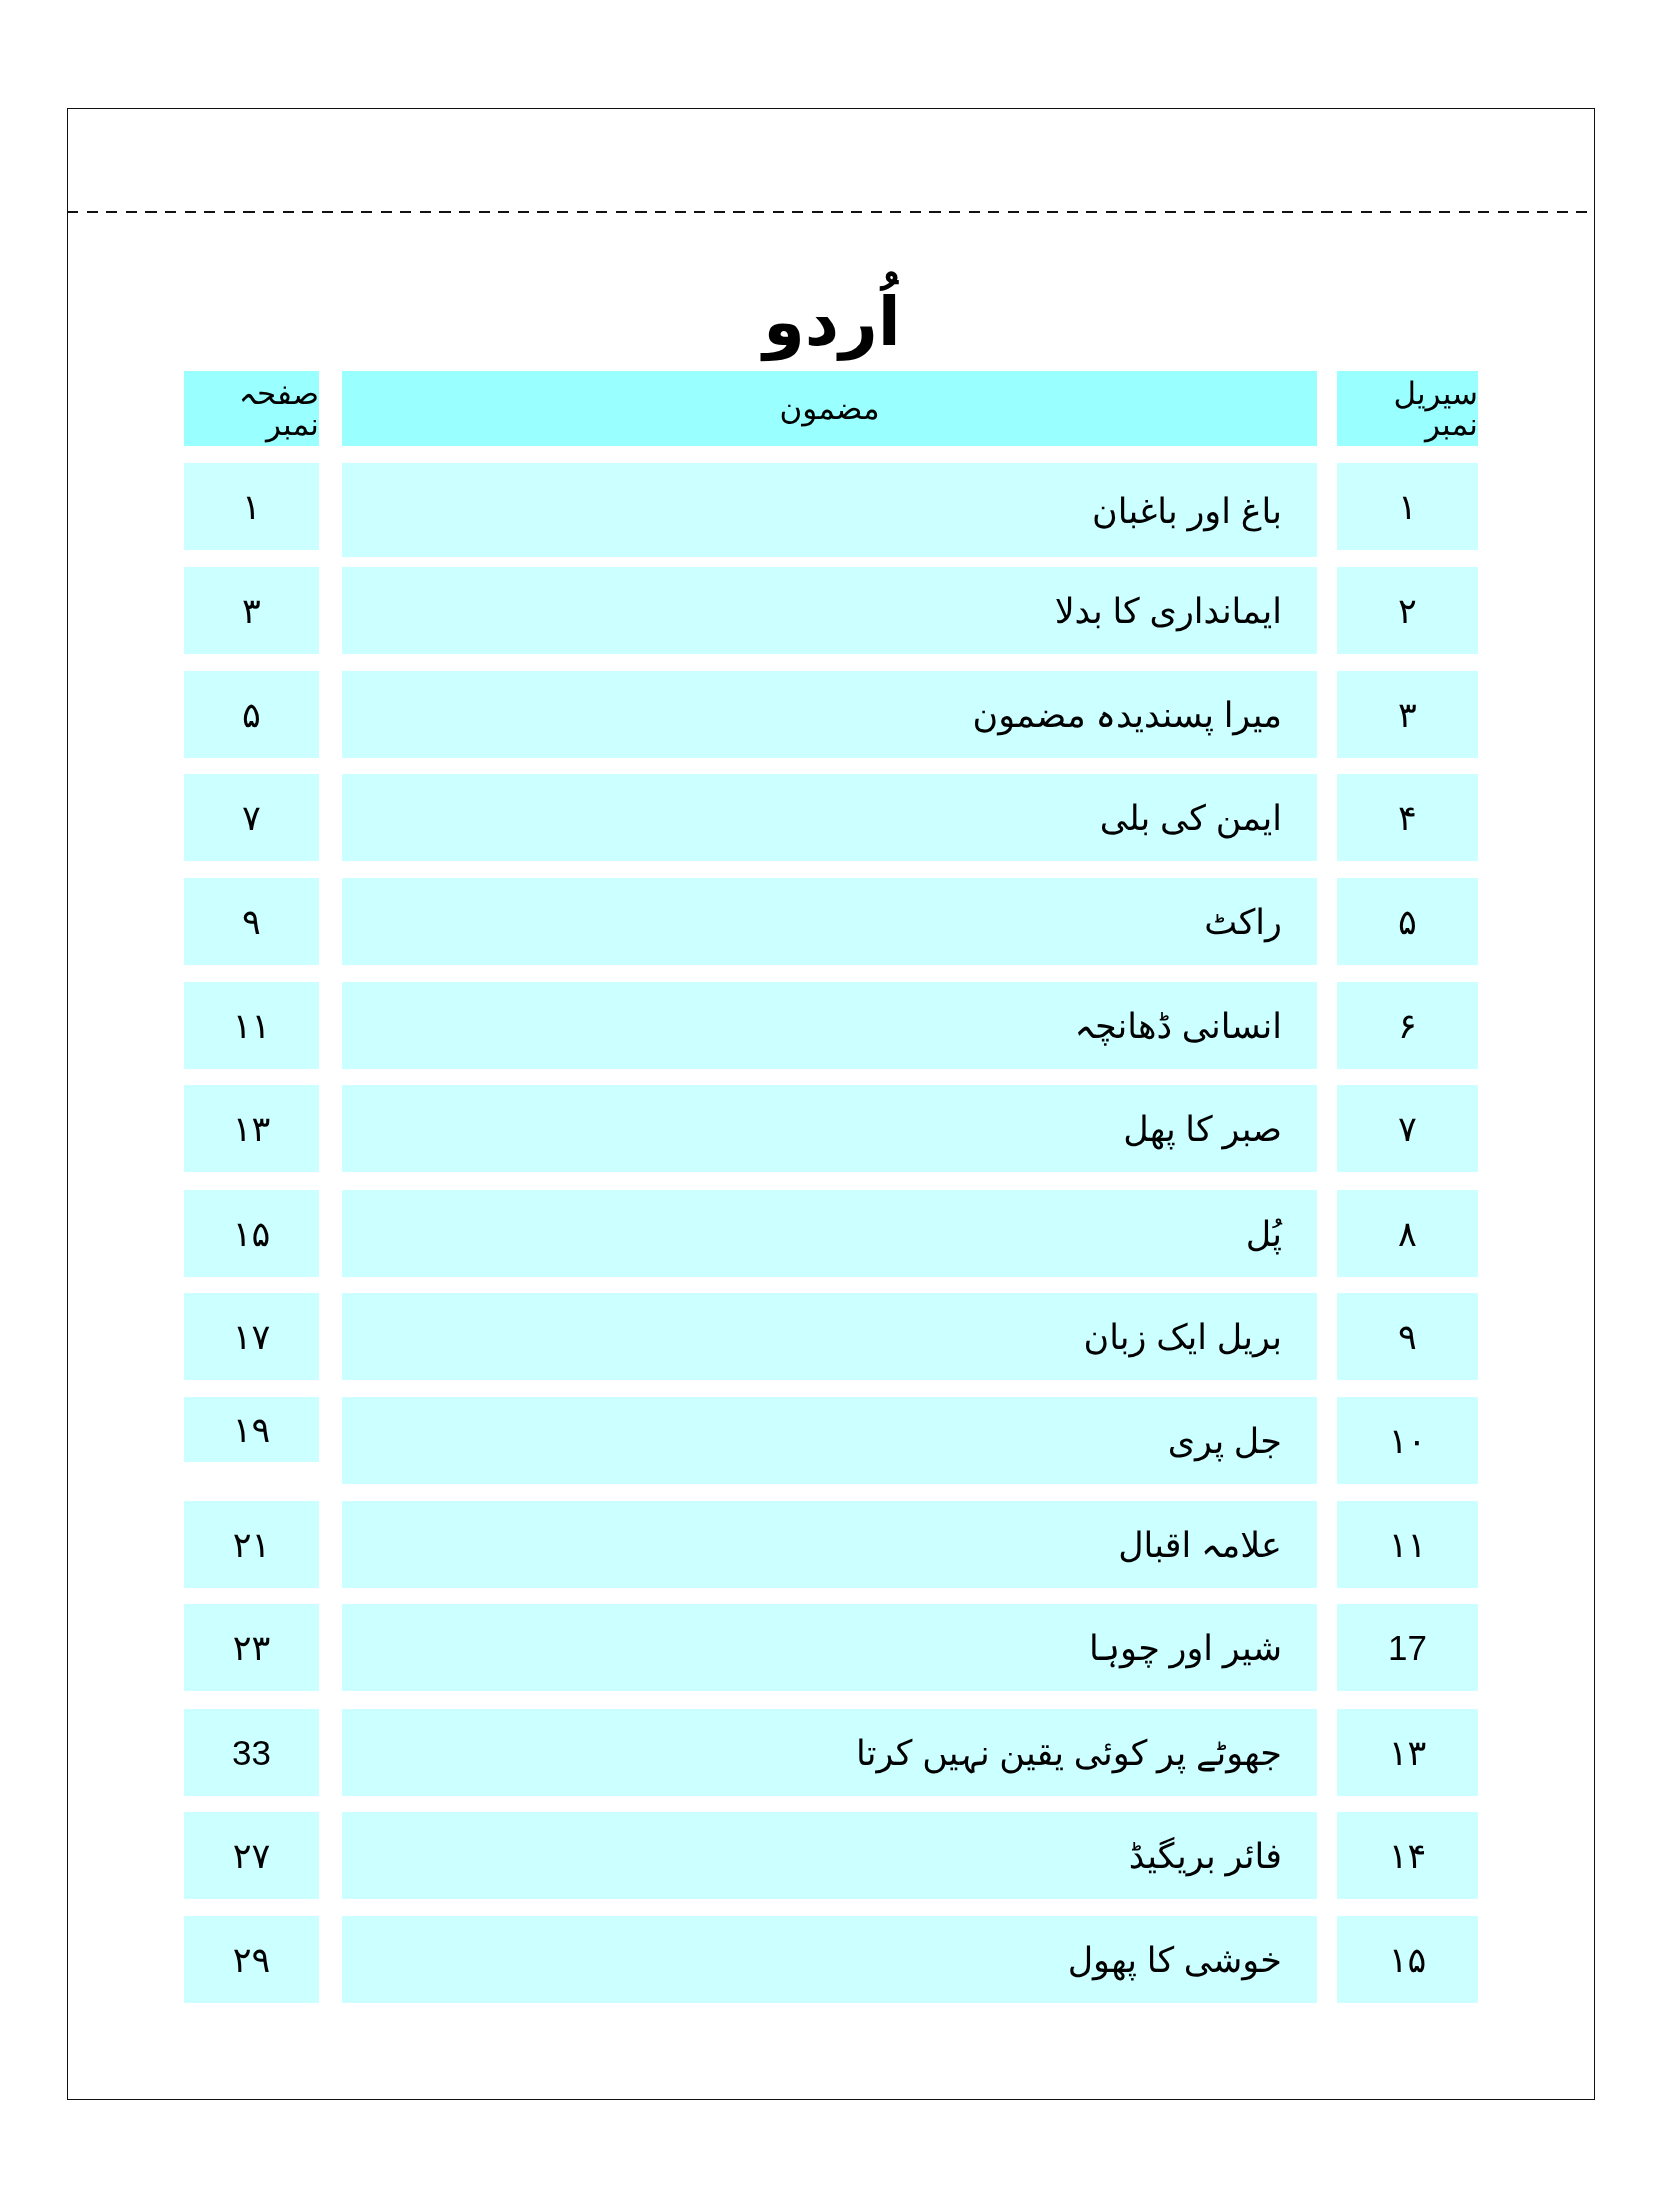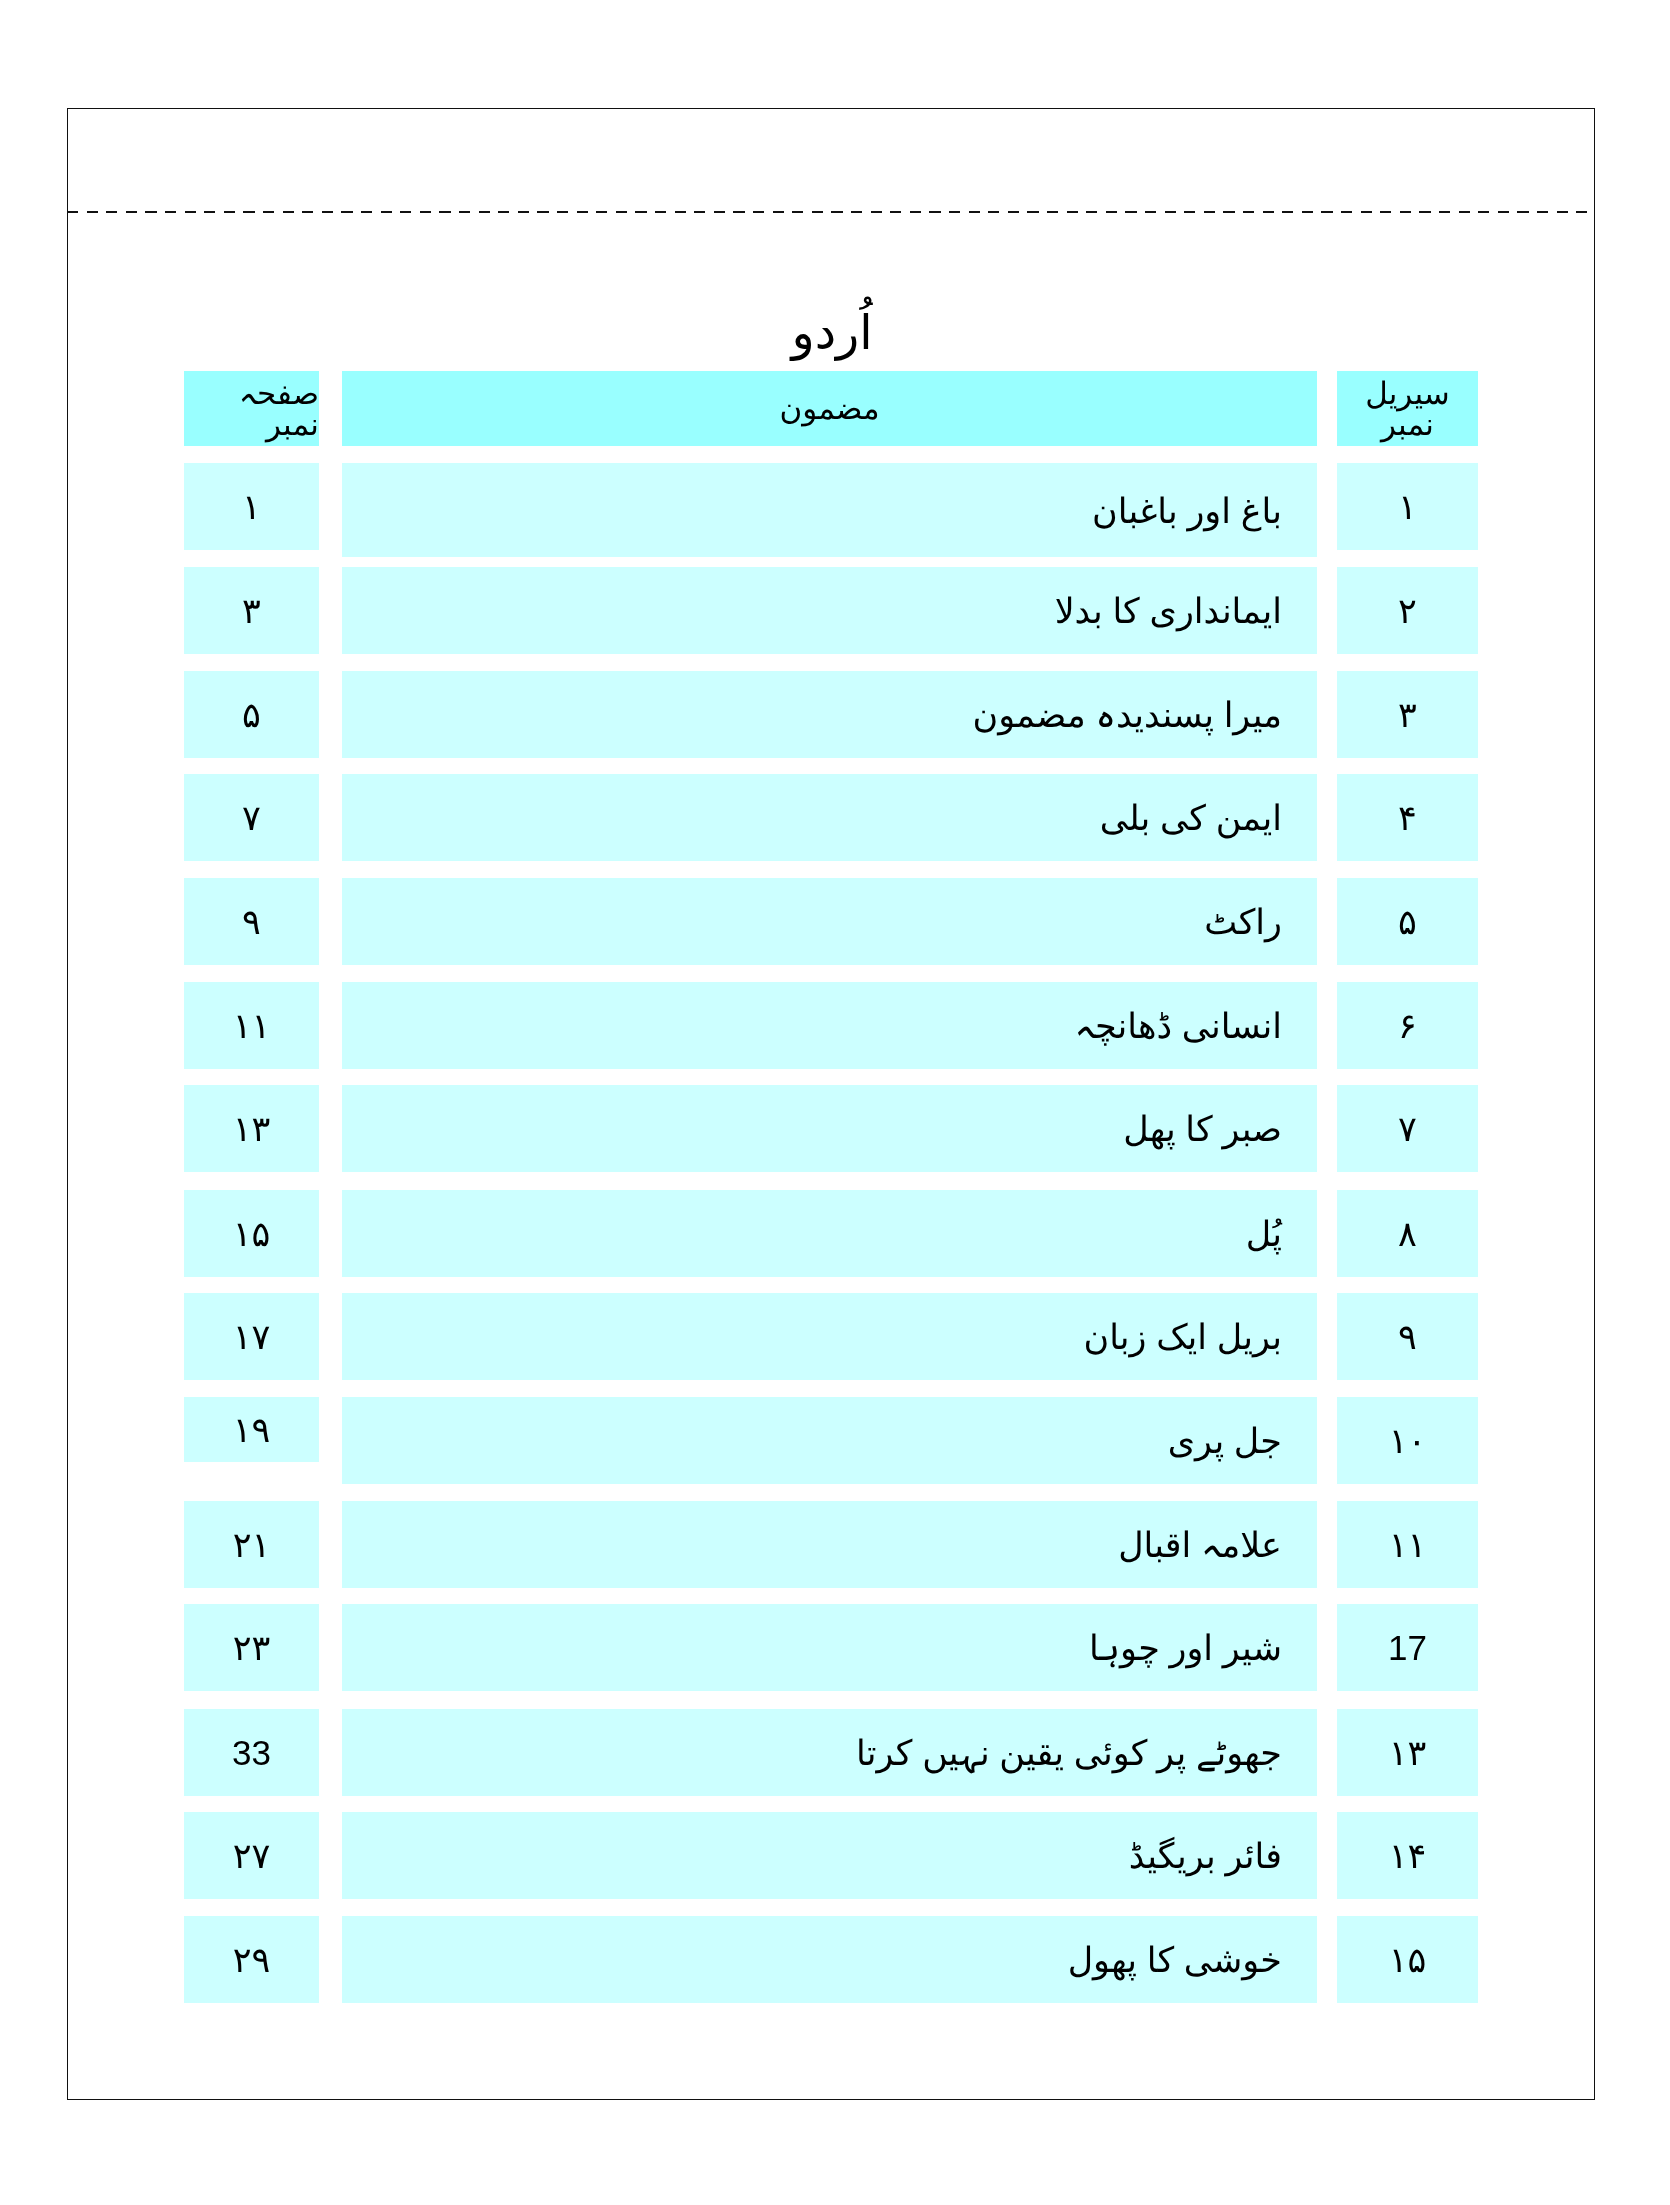--- a/index.html
+++ b/index.html
@@ -40,22 +40,22 @@
       height: 101px;
       direction: rtl;
       display: flex;
       flex-direction: row;
       align-items: flex-end;
       justify-content: center;
       gap: 12.6px;
     }
     .title-main {
       font-family: "DejaVu Sans", sans-serif;
-      font-weight: normal;
-      font-size: 48px;
+      font-weight: bold;
+      font-size: 67px;
       line-height: 1;
       padding-bottom: 14px;
     }
     .title-sub {
       font-family: "DejaVu Sans", sans-serif;
       font-size: 39px;
       line-height: 1;
       padding-bottom: 9.8px;
     }
     .cell {
@@ -78,21 +78,21 @@
     }
     .cell.center {
       justify-content: center;
     }
     .cell.title-cell {
       justify-content: flex-start;
       padding-right: 35px;
     }
     .col-page   { left: 184px;  width: 135px; }
     .col-title  { left: 342px;  width: 975px; text-align: center; }
-    .col-serial { left: 1337px; width: 141px; text-align: center; }
+    .col-serial { left: 1337px; width: 141px; }
     .row-head { top: 371px; height: 75px; }
   </style>
 </head>
 <body>
 
 <div class="page-frame"></div>
 <div class="cut-line"></div>
 
 <div class="title-block">
   <span class="title-main">اُردو</span>

